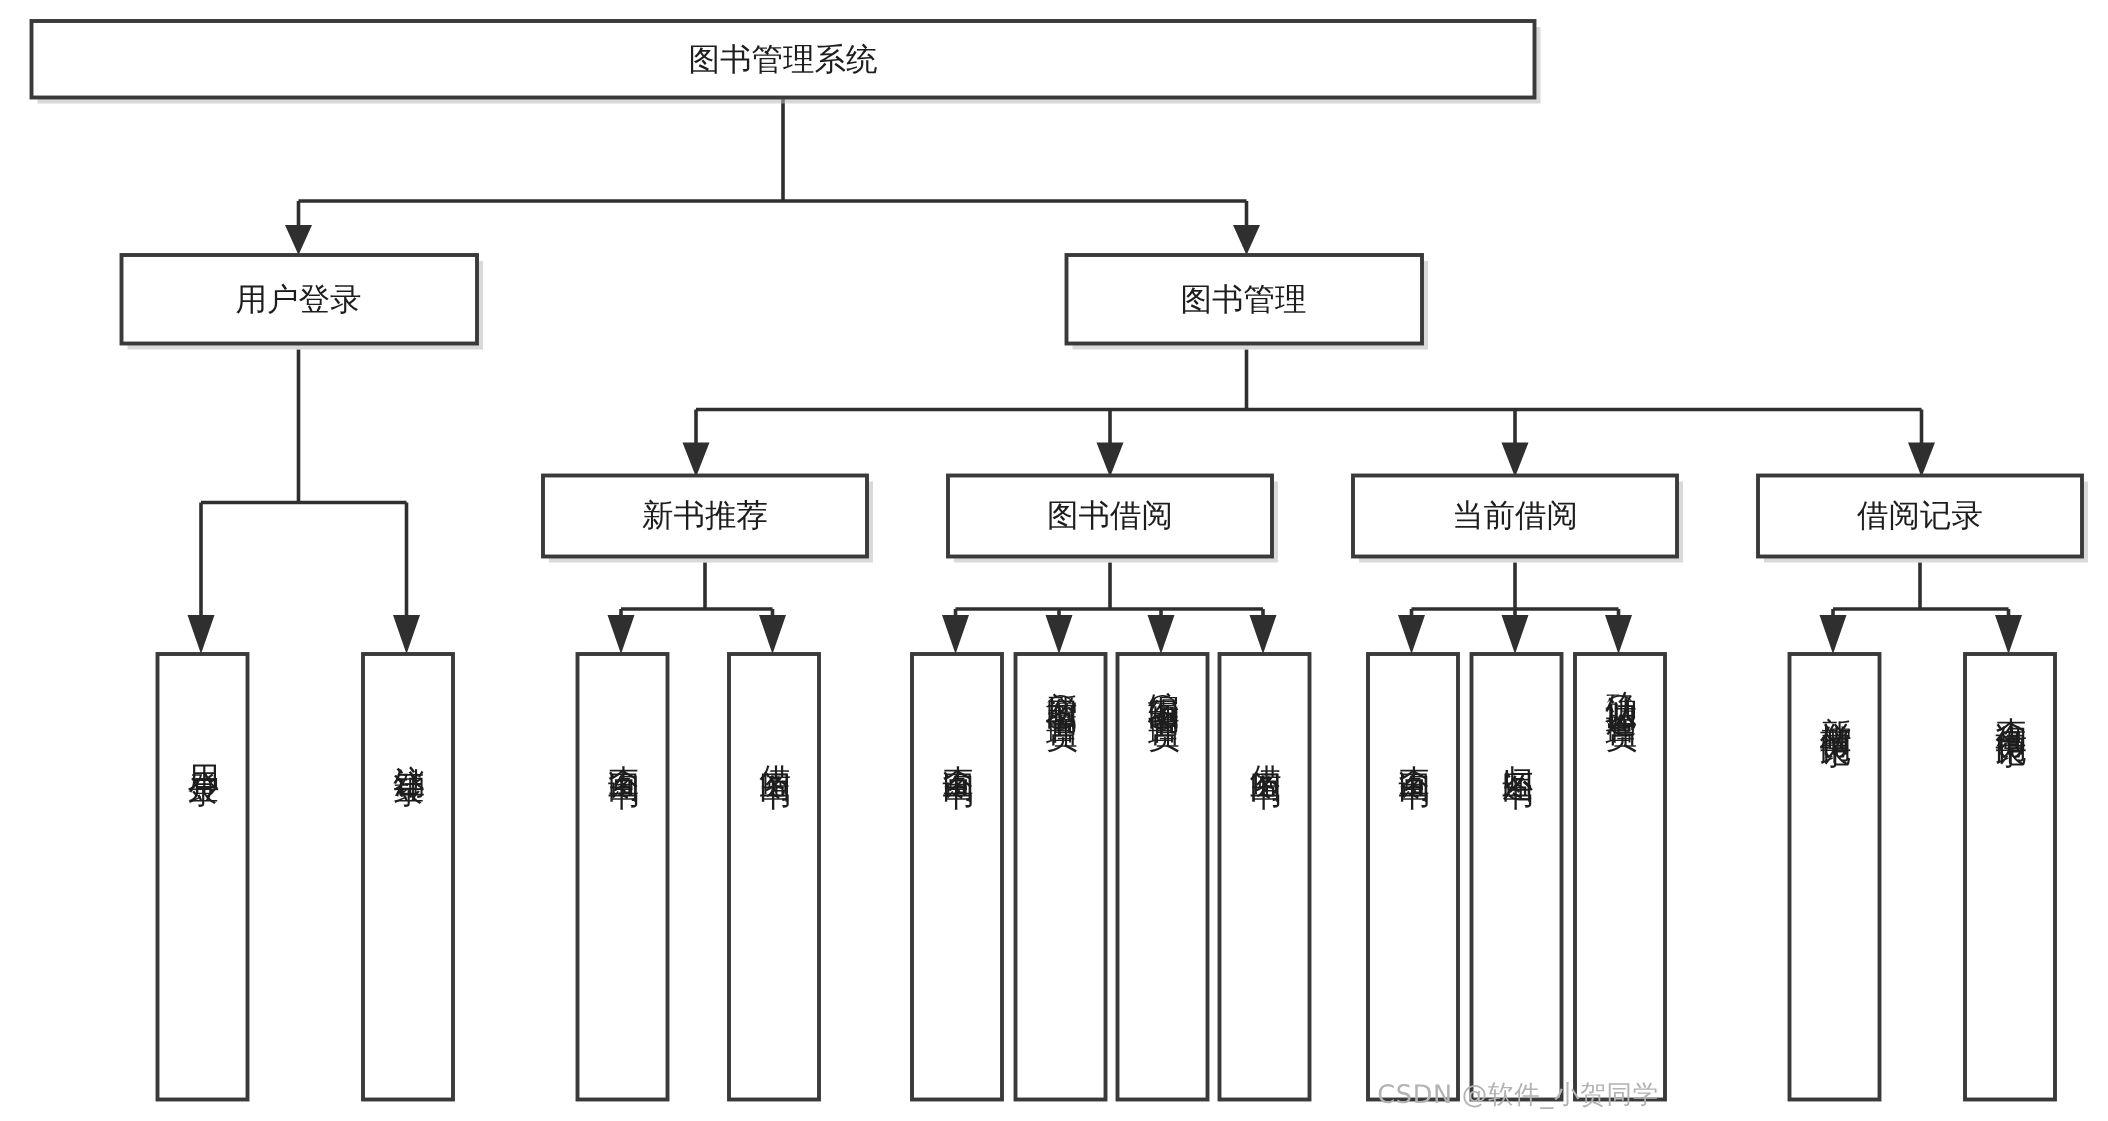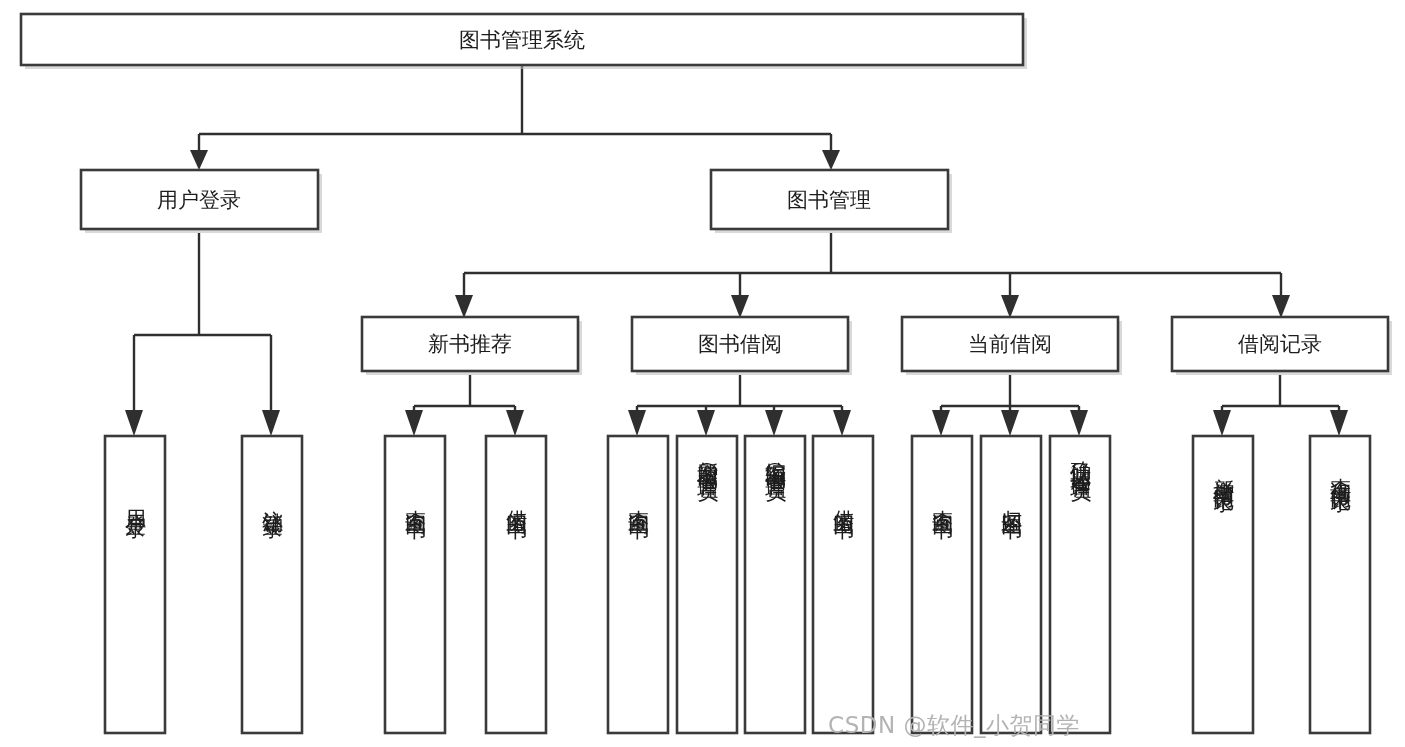--- a/index.html
+++ b/index.html
@@ -66,24 +66,24 @@
     font-family: "DejaVu Sans", "Liberation Sans", sans-serif;
     font-size: 21px;
     line-height: 1.12;
     color: #1d1d1d;
     letter-spacing: 3px;
     white-space: nowrap;
     text-align: left;
   }
   #watermark {
     position: absolute;
-    right: 32px;
+    right: 6px;
     bottom: 6px;
     font-family: "DejaVu Sans", "Liberation Sans", sans-serif;
-    font-size: 23px;
+    font-size: 17px;
     color: #b3b3b3;
     letter-spacing: 0.5px;
     white-space: nowrap;
     user-select: none;
   }
 </style>
 </head>
 <body>
 
 <div id="diagram-root">

